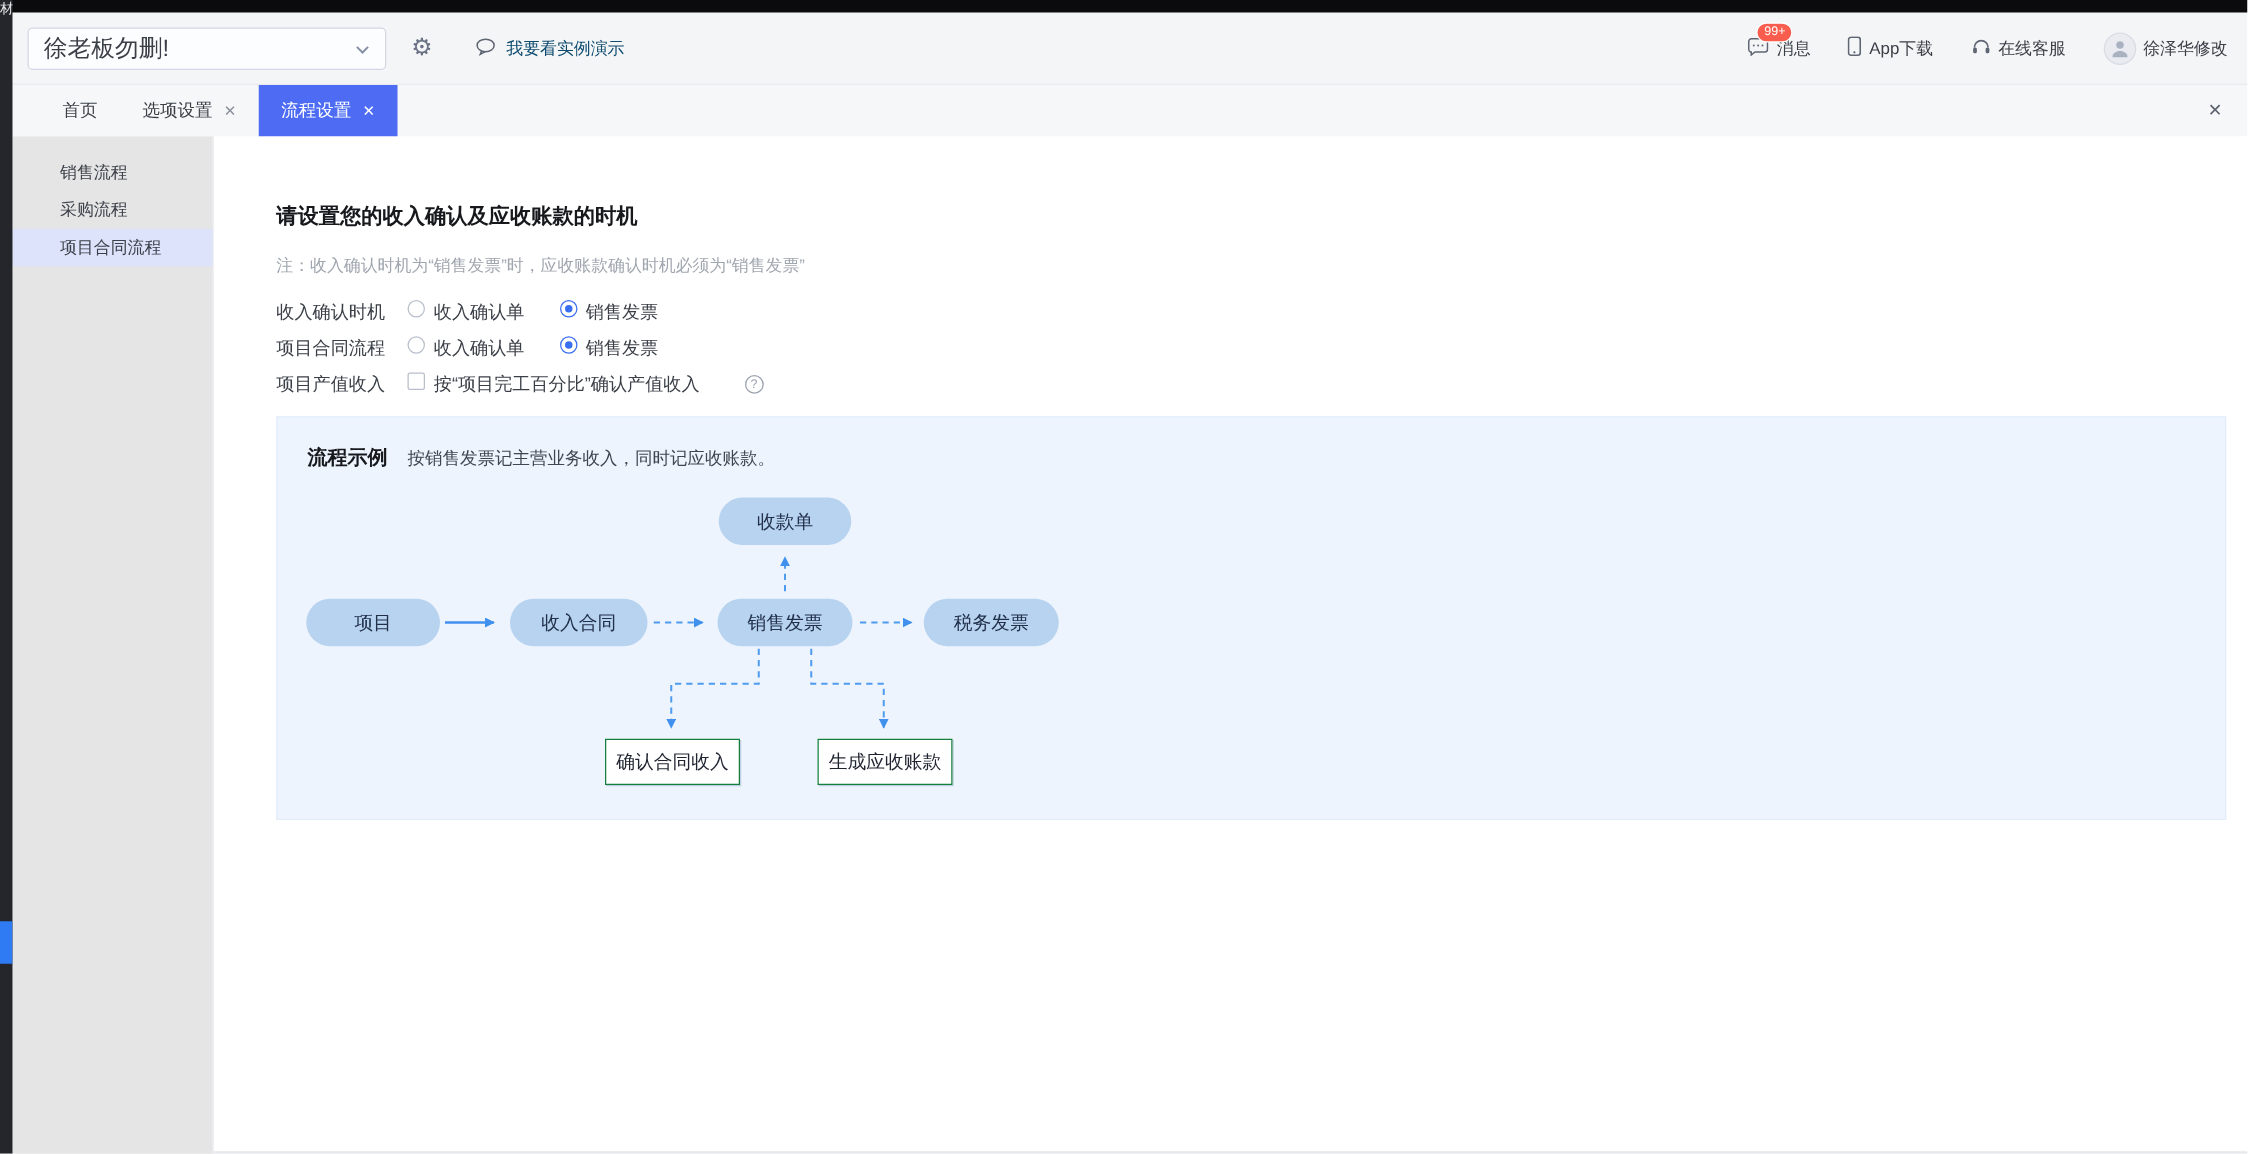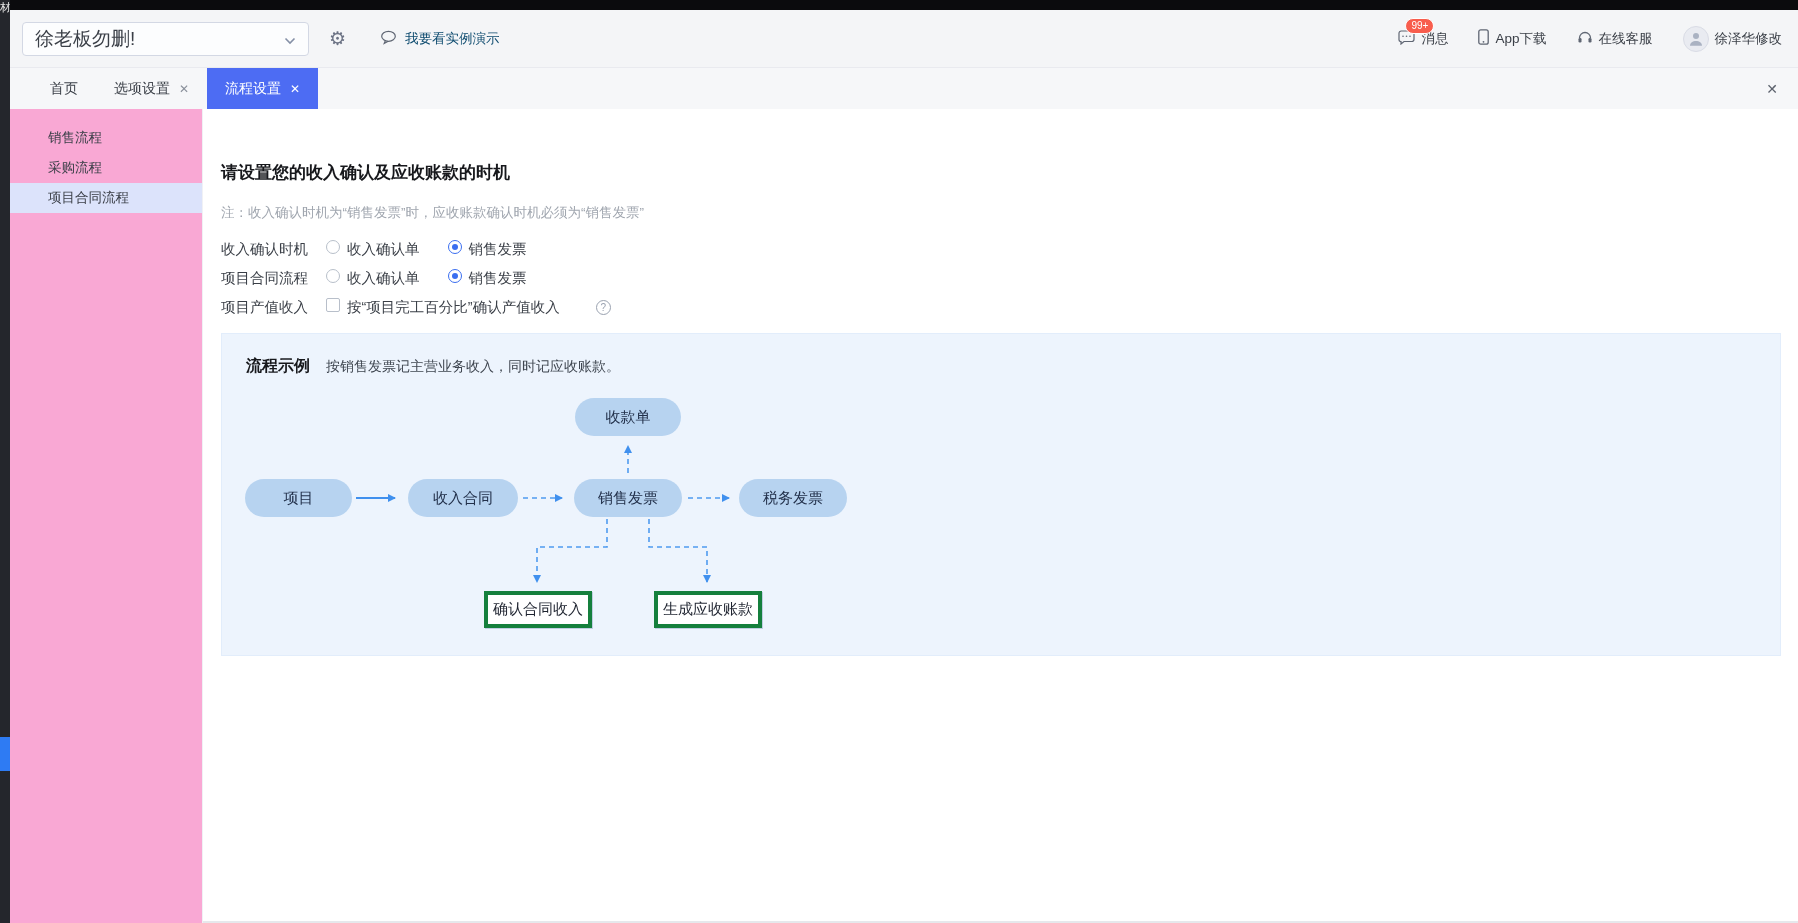--- a/index.html
+++ b/index.html
@@ -35,21 +35,21 @@
   .tab .tab-close { font-size:12px; color:#8a909b; }
   .tab.active { background:#4d6cf3; color:#fff; }
   .tab.active .tab-close { color:#fff; }
   .tabbar-right { margin-left:auto; display:flex; align-items:center; padding-right:20px; gap:10px; }
   .close-all { font-size:14px; color:#5c626d; cursor:pointer; }
   .edge-more { position:absolute; right:0; top:72px; width:6px; height:34px; overflow:hidden; color:#2c2e33;
     font-size:16px; line-height:17px; }
   .edge-more span { margin-left:-4px; display:inline-block; }
 
   
-  .sidebar { position:absolute; left:10px; top:109px; width:193px; bottom:0; background:#f9a8d4;
+  .sidebar { position:absolute; left:10px; top:109px; width:161px; bottom:0; background:#e5e5e5;
     border-right:1px solid #f0f1f5; padding-top:14px; z-index:3; }
   .side-item { height:30px; line-height:30px; padding-left:38px; font-size:13.5px; color:#3c4049; cursor:pointer; }
   .side-item.selected { background:#dce3fb; }
 
   
   .content { position:absolute; left:203px; top:109px; right:0; bottom:0; background:#fff; }
   .content-title { position:absolute; left:18px; top:52px; font-size:17px; font-weight:bold; color:#17181c; }
   .content-note { position:absolute; left:18px; top:95px; font-size:13.5px; color:#a0a6af; }
   .setting-row { position:absolute; left:18px; display:flex; align-items:center; font-size:14.5px; color:#3a3f47; }
   .setting-label { margin-right:18px; }
@@ -63,21 +63,21 @@
 
   
   .flow-panel { position:absolute; left:18px; top:224px; width:1560px; height:323px;
     background:#edf4fd; border:1px solid #e2edfb; }
   .flow-head { position:absolute; left:24px; top:22px; display:flex; align-items:baseline; gap:16px; }
   .flow-title { font-size:16px; font-weight:bold; color:#17181c; }
   .flow-desc { font-size:14px; color:#3f4650; }
   .arrows { position:absolute; left:0; top:0; width:1559px; height:321px; pointer-events:none; }
   .pill { position:absolute; height:38px; border-radius:19px; background:#b7d3f0; color:#22304a;
     display:flex; align-items:center; justify-content:center; font-size:15px; }
-  .wbox { position:absolute; height:37px; background:#fff; border:4px solid #15803d;
+  .wbox { position:absolute; height:37px; background:#fff; border:1px solid #15803d;
     box-shadow:1px 1px 0 rgba(110,135,175,.35); display:flex; align-items:center; justify-content:center;
     font-size:15px; color:#1f2430; }
   .p-project { left:23px;  top:145px; width:107px;font-family:Liberation Serif, serif; }
   .p-contract{ left:186px; top:145px; width:110px; }
   .p-invoice { left:352px; top:145px; width:108px; }
   .p-tax     { left:517px; top:145px; width:108px; }
   .p-receipt { left:353px; top:64px;  width:106px; }
   .b-confirm { left:262px; top:257px; width:108px; }
   .b-ar      { left:432px; top:257px; width:108px; }
 

